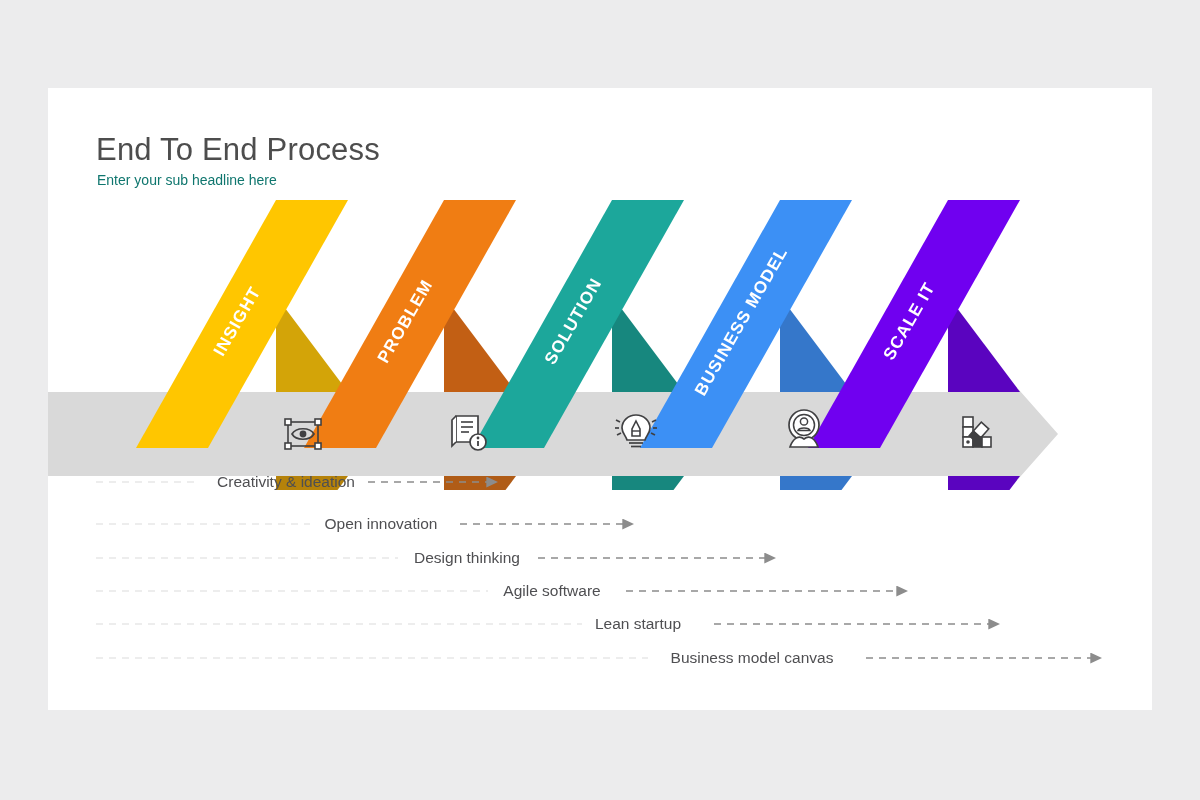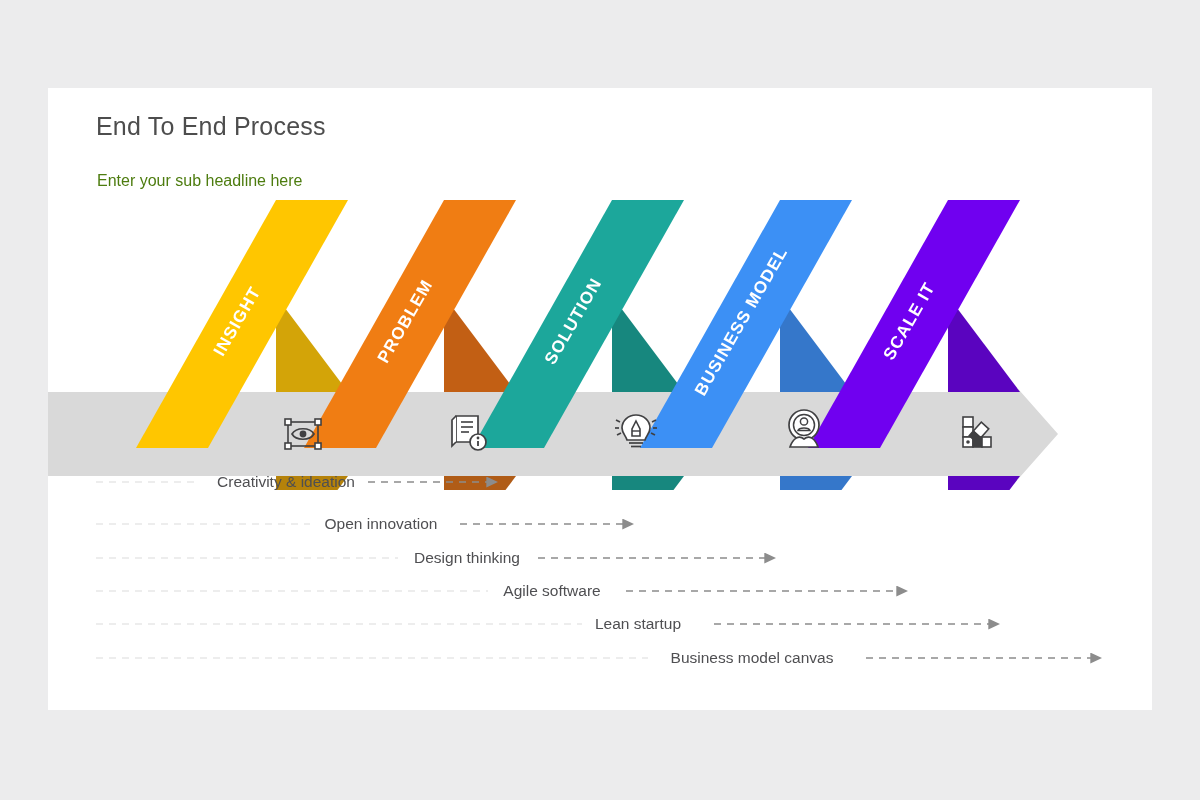--- a/index.html
+++ b/index.html
@@ -9,27 +9,27 @@
     font-family:"Liberation Sans", sans-serif;
     overflow:hidden;
   }
   #slide {
     position:absolute;
     left:48px; top:88px;
     width:1104px; height:622px;
     background:#ffffff;
   }
   #title {
-    position:absolute; left:48px; top:24px;
-    font-size:25px; font-weight:400; color:#4d4d4d;
+    position:absolute; left:48px; top:44px;
+    font-size:31px; font-weight:400; color:#4d4d4d;
     letter-spacing:0.2px; white-space:nowrap;text-align:right;
   }
   #subtitle {
     position:absolute; left:49px; top:84px;
-    font-size:16px; font-weight:400; color:#4d7c0f;
+    font-size:14px; font-weight:400; color:#0f766e;
     white-space:nowrap;
   }
   #ribbonSvg { position:absolute; left:0; top:112px; }
   #legendSvg { position:absolute; left:0; top:370px; }
   .legend-label {
     font-family:"Liberation Sans", sans-serif;
     font-size:15.5px; fill:#4f4f52;
   }
   .ribbon-label {
     font-family:"Liberation Sans", sans-serif;

